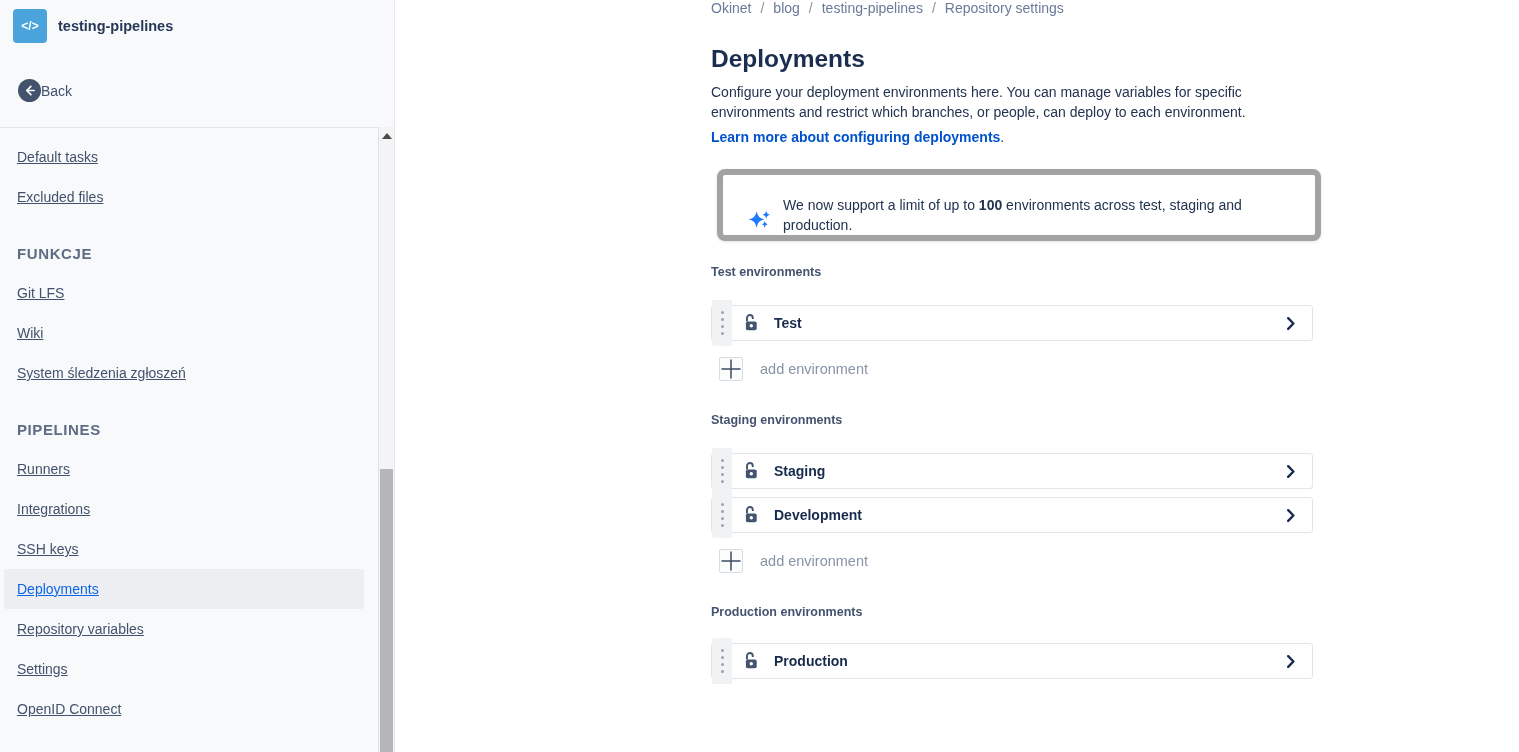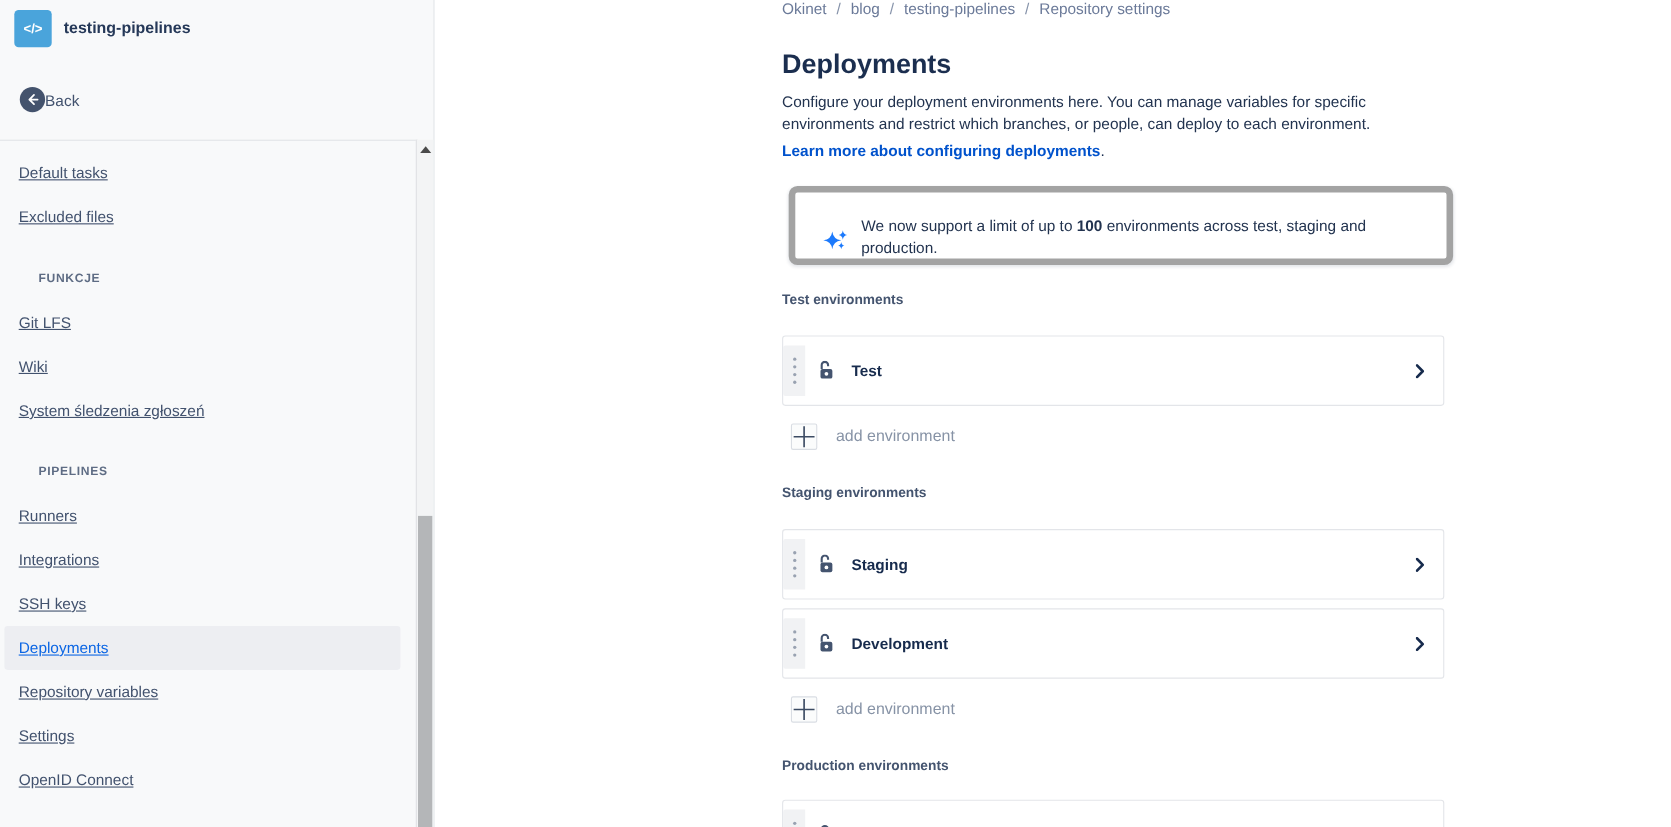--- a/index.html
+++ b/index.html
@@ -35,22 +35,22 @@
   .nav-divider { position:absolute; left:0; top:127px; width:380px; height:1px; background:#e2e4e8; }
 
   .nav { position:absolute; left:0; top:128px; width:380px; padding-top:9px; }
   .nav-item {
     height:40px; line-height:40px; font-size:14px; color:#42526e;
     margin:0 16px 0 4px; padding-left:13px; border-radius:3px; cursor:pointer;
     white-space:nowrap; overflow:hidden;text-decoration:underline;
   }
   .nav-item.selected { background:#edeef2; color:#0c66e4; }
   .nav-section-header {
-    height:32px; margin-top:20px; padding-left:35px;
-    font-size:11px; font-weight:bold; letter-spacing:0.6px; color:#5e6c84;
+    height:32px; margin-top:20px; padding-left:17px;
+    font-size:15px; font-weight:bold; letter-spacing:0.6px; color:#5e6c84;
     display:flex; align-items:center;
   }
   .nav-section-header + .nav-item { margin-top:4px; }
 
   
   .scrollbar {
     position:absolute; right:0; top:127px; bottom:0; width:16px;
     background:#f3f4f5; border-left:1px solid #e0e2e5;
   }
   .scroll-arrow-up {
@@ -83,21 +83,21 @@
     box-shadow:0 1px 3px rgba(23,43,77,0.12);
     display:flex; align-items:flex-end; padding:17px 20px 0 25px; gap:12px;
   }
   .info-text { font-size:14px; line-height:20px; color:#22334f; max-width:482px; }
   .info-text b { font-weight:bold; }
 
   .section-label { margin-top:32px; font-size:12.5px; font-weight:bold; color:#44546f; line-height:14px; }
   .section-label.first { margin-top:24px; }
 
   .env-row {
-    margin-top:26px; width:602px; height:64px;
+    margin-top:26px; width:602px; height:36px;
     background:#ffffff; border:1px solid #e3e5e9; border-radius:3px;
     display:flex; align-items:center; position:relative; cursor:pointer;
   }
   .env-row + .env-row { margin-top:8px; }
   .drag-strip {
     width:20px; height:46px; background:#f1f2f4;
     display:flex; flex-direction:column; align-items:center; justify-content:center; gap:4px;
     border-radius:2px 0 0 2px; cursor:grab; flex-shrink:0;
   }
   .drag-strip i { width:3px; height:3px; border-radius:50%; background:#99a2b1; }

